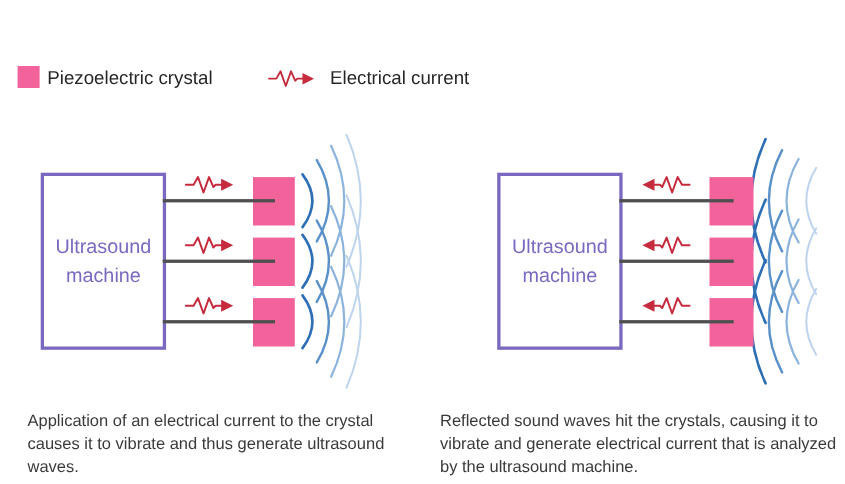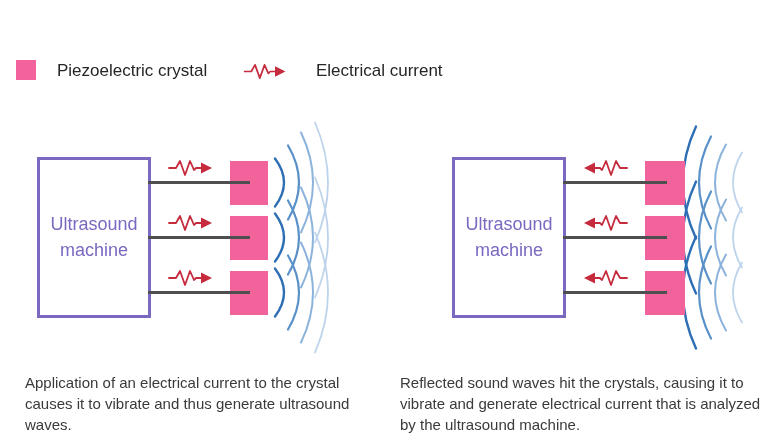--- a/index.html
+++ b/index.html
@@ -8,22 +8,22 @@
 
   
   .badge{position:absolute;left:13px;top:11px;width:239px;height:34px;border-radius:17px;
          background:linear-gradient(90deg,#f4a5a0 0%,#ef67a0 100%);
          display:flex;align-items:center;padding-left:27px;box-sizing:border-box;}
   .badge span{color:#ffffff;font-size:17px;letter-spacing:.2px;}
 
   
   .legend-swatch{position:absolute;left:16px;top:60px;width:20px;height:20px;background:#f2639b;}
   .legend-label{position:absolute;top:60px;height:21px;line-height:21px;font-size:17px;color:#262626;}
-  .legend-label.l1{left:43px;margin-left:14px;}
-  .legend-label.l2{left:300px;margin-left:16px;}
+  .legend-label.l1{left:43px;}
+  .legend-label.l2{left:300px;}
   .legend-zig{position:absolute;left:242px;top:62px;width:47px;height:19px;}
 
   
   .diagram{position:absolute;inset:0;pointer-events:none;}
   .machine{position:absolute;top:157px;width:108px;height:155px;border:3px solid #7b68c0;
            background:#ffffff;display:flex;align-items:center;justify-content:center;
            text-align:center;color:#7b68c0;font-size:18px;line-height:1.4;z-index:2;}
   .machine.left{left:37px;}
   .machine.right{left:452px;}
 

